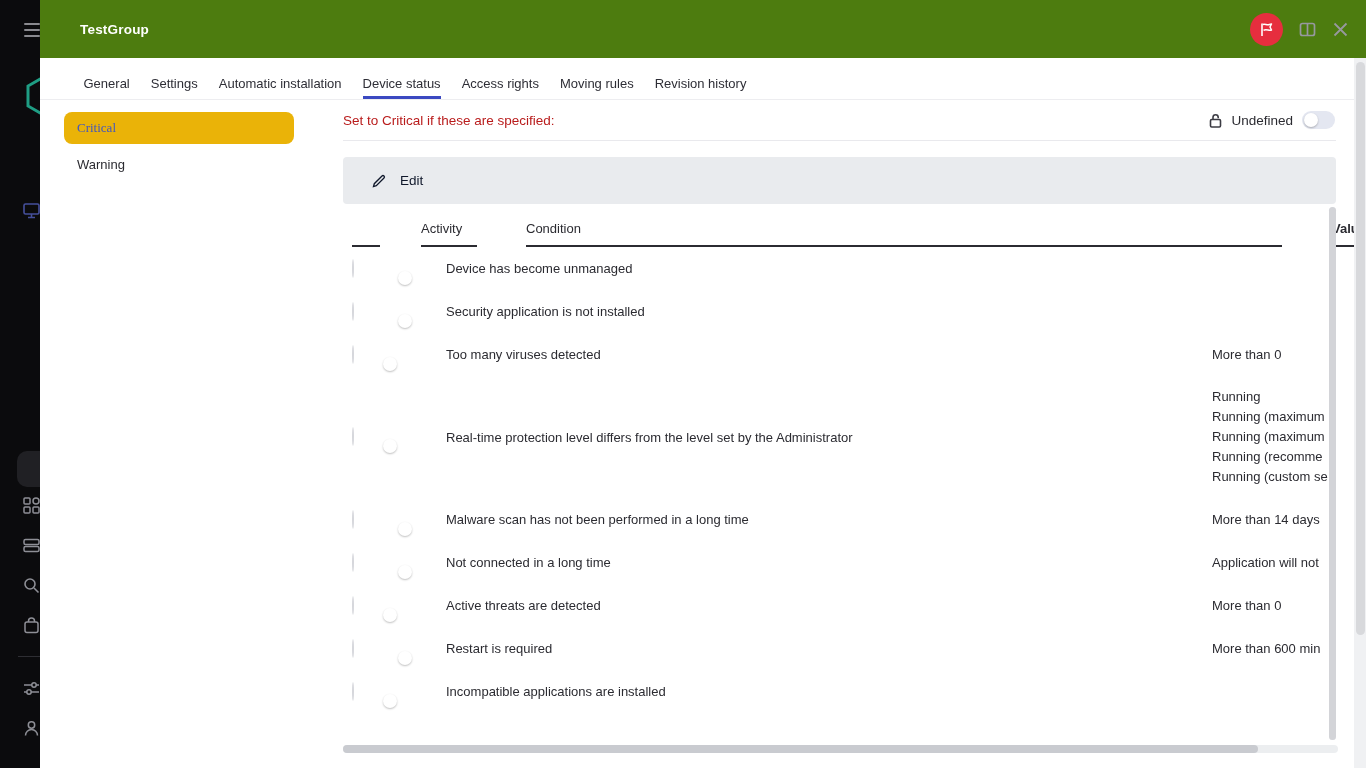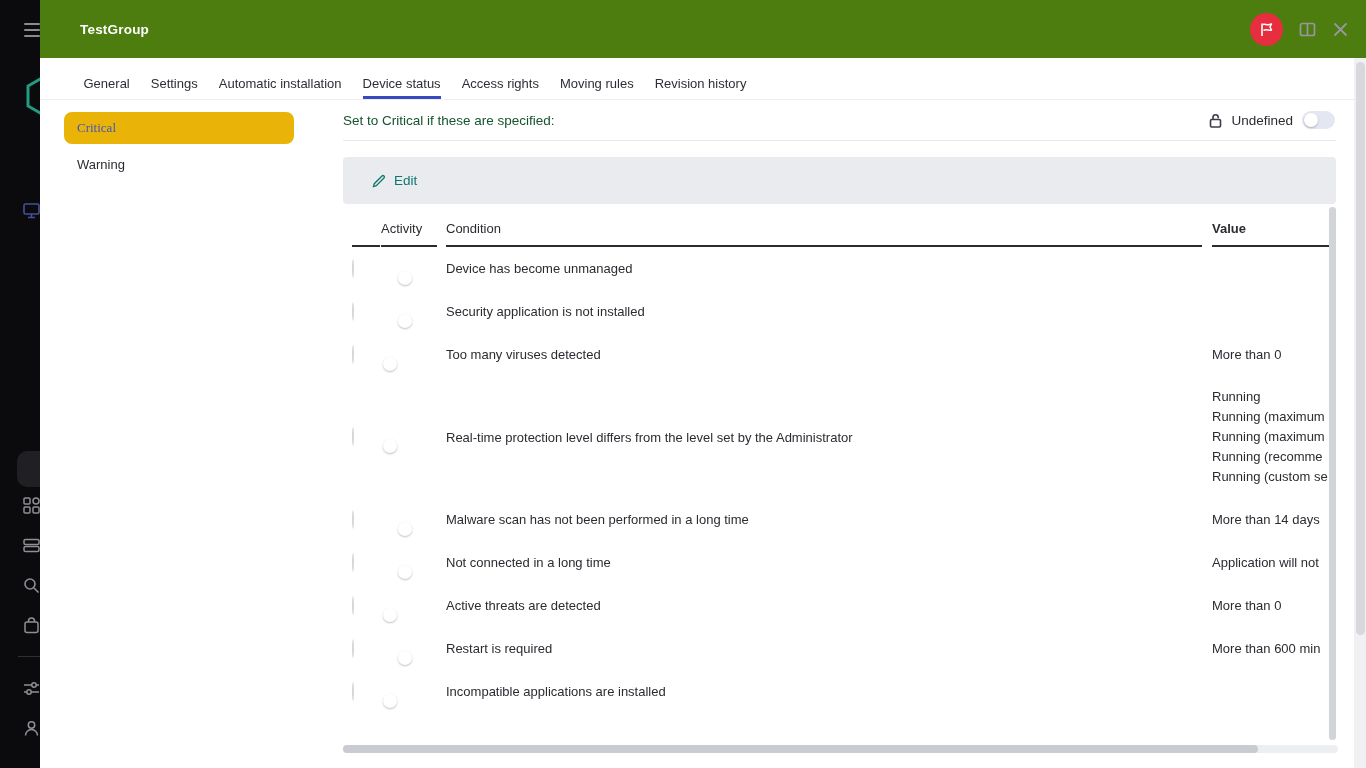--- a/index.html
+++ b/index.html
@@ -38,38 +38,38 @@
   .subnav { position:absolute; left:0; top:100px; width:300px; }
   .sn-item { margin:12px 0 0 24px; width:230px; height:32px; border-radius:8px; display:flex; align-items:center;
     padding-left:13px; font-size:13px; color:#2b2b31; cursor:pointer; }
   .sn-item.active { background:#eab308; color:#4457bd;font-family:Liberation Serif, serif; }
   .sn-item + .sn-item { margin-top:4px; }
 
   
   .main { position:absolute; left:303px; top:100px; width:993px; height:660px; }
   .head-row { position:relative; height:41px; display:flex; align-items:center; justify-content:space-between;
     border-bottom:1px solid #e9e9ed; }
-  .heading { font-size:13.5px; color:#14532d; }
+  .heading { font-size:13.5px; color:#b91c1c; }
   .inherit { display:flex; align-items:center; gap:9px; padding-right:1px; }
   .lock { width:13px; height:15px; color:#3c3c44; }
   .lock svg { display:block; width:100%; height:100%; }
   .inherit-label { font-size:13.5px; color:#2b2b31; }
   .toggle { position:relative; width:33px; height:18px; border-radius:9px; background:#d8dbe4; cursor:pointer; flex:0 0 auto; }
   .toggle .knob { position:absolute; top:2px; left:2px; width:14px; height:14px; border-radius:50%; background:#fff;
     box-shadow:0 1px 2px rgba(0,0,0,.25); transition:left .1s; }
   .toggle.on { background:#3b49c1; }
   .toggle.on .knob { left:17px; }
   .toggle.soft { background:#e4e7f1; }
 
   .toolbar { margin-top:16px; height:47px; background:#e9ebee; border-radius:4px; display:flex; align-items:center; }
-  .edit-btn { display:flex; align-items:center; gap:8px; margin-left:29px; color:#0f766e; font-size:13.5px; cursor:default; }
+  .edit-btn { display:flex; align-items:center; gap:14px; margin-left:29px; color:#0f172a; font-size:13.5px; cursor:default; }
   .edit-btn svg { width:14px; height:14px; }
 
   
-  .thead { display:flex; margin-top:7px; height:36px; font-size:13px; color:#2b2b31; }
+  .thead { display:flex; margin-top:7px; height:36px; font-size:13px; color:#2b2b31;gap:40px; }
   .hc { display:flex; align-items:flex-end; }
   .hc .seg { border-bottom:2px solid #2b2b31; padding-bottom:9px; height:100%; display:flex; align-items:flex-end; }
   .c-radio { width:38px; padding-left:9px; flex:0 0 auto; }
   .c-toggle { width:65px; flex:0 0 auto; }
   .c-cond { width:766px; flex:0 0 auto; }
   .c-val { width:117px; flex:0 0 auto; }
   .hc.c-radio .seg { width:28px; }
   .hc.c-toggle .seg { width:56px; }
   .hc.c-cond .seg { width:756px; }
   .hc.c-val .seg { width:117px;font-weight:bold; }

